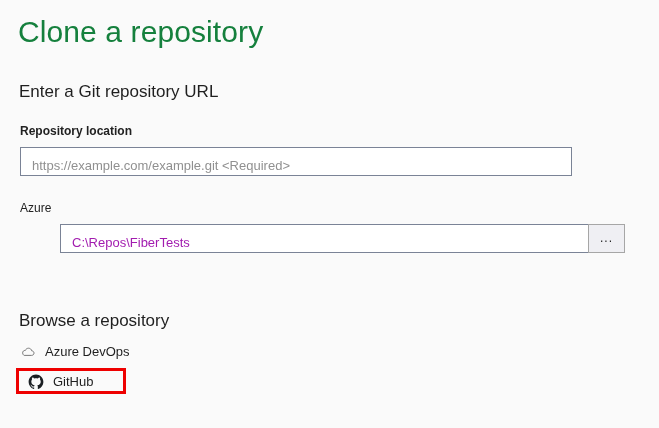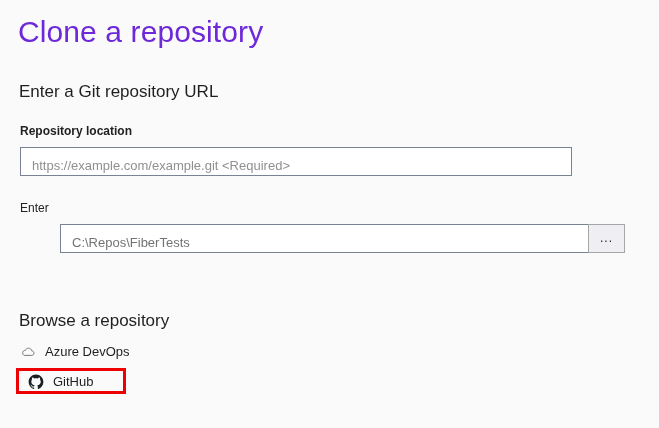--- a/index.html
+++ b/index.html
@@ -20,21 +20,21 @@
     inset: 0;
     background: #fafafa;
   }
   .page-title {
     position: absolute;
     left: 18px;
     top: 12px;
     font-size: 30px;
     font-weight: 300;
     letter-spacing: 0.1px;
-    color: #6d28d9;
+    color: #15803d;
     line-height: 40px;
     white-space: nowrap;
     text-align: center;
   }
   .section-heading {
     position: absolute;
     left: 19px;
     font-size: 17px;
     font-weight: 400;
     color: #1f1f1f;
@@ -59,21 +59,21 @@
   .text-input {
     position: absolute;
     left: 20px;
     width: 552px;
     height: 29px;
     box-sizing: border-box;
     border: 1px solid #7a8396;
     background: #ffffff;
     font-family: "Liberation Sans", sans-serif;
     font-size: 13px;
-    color: #737373;
+    color: #a21caf;
     padding: 8px 0 0 11px;
     line-height: 27px;
     outline: none;
     border-radius: 0;
   }
   .text-input::placeholder {
     color: #909090;
     opacity: 1;
   }
   .input-repo { top: 147px; }
@@ -144,21 +144,21 @@
 <div class="page">
 
   <div class="page-title">Clone a repository</div>
 
   <div class="section-heading heading-url">Enter a Git repository URL</div>
 
   <div class="field-label label-repo">Repository location</div>
 
   <input class="text-input input-repo" type="text" placeholder="https://example.com/example.git &lt;Required&gt;" value="" style="">
 
-  <div class="field-label label-path">Enter</div>
+  <div class="field-label label-path">Azure</div>
 
   <input class="text-input input-path" type="text" value="C:\Repos\FiberTests" style="">
 
   <button class="browse-button">...</button>
 
   <div class="section-heading heading-browse">Browse a repository</div>
 
   <div class="repo-source source-azure">
     <span class="source-icon">
       <svg width="16" height="16" viewBox="0 0 16 16">

